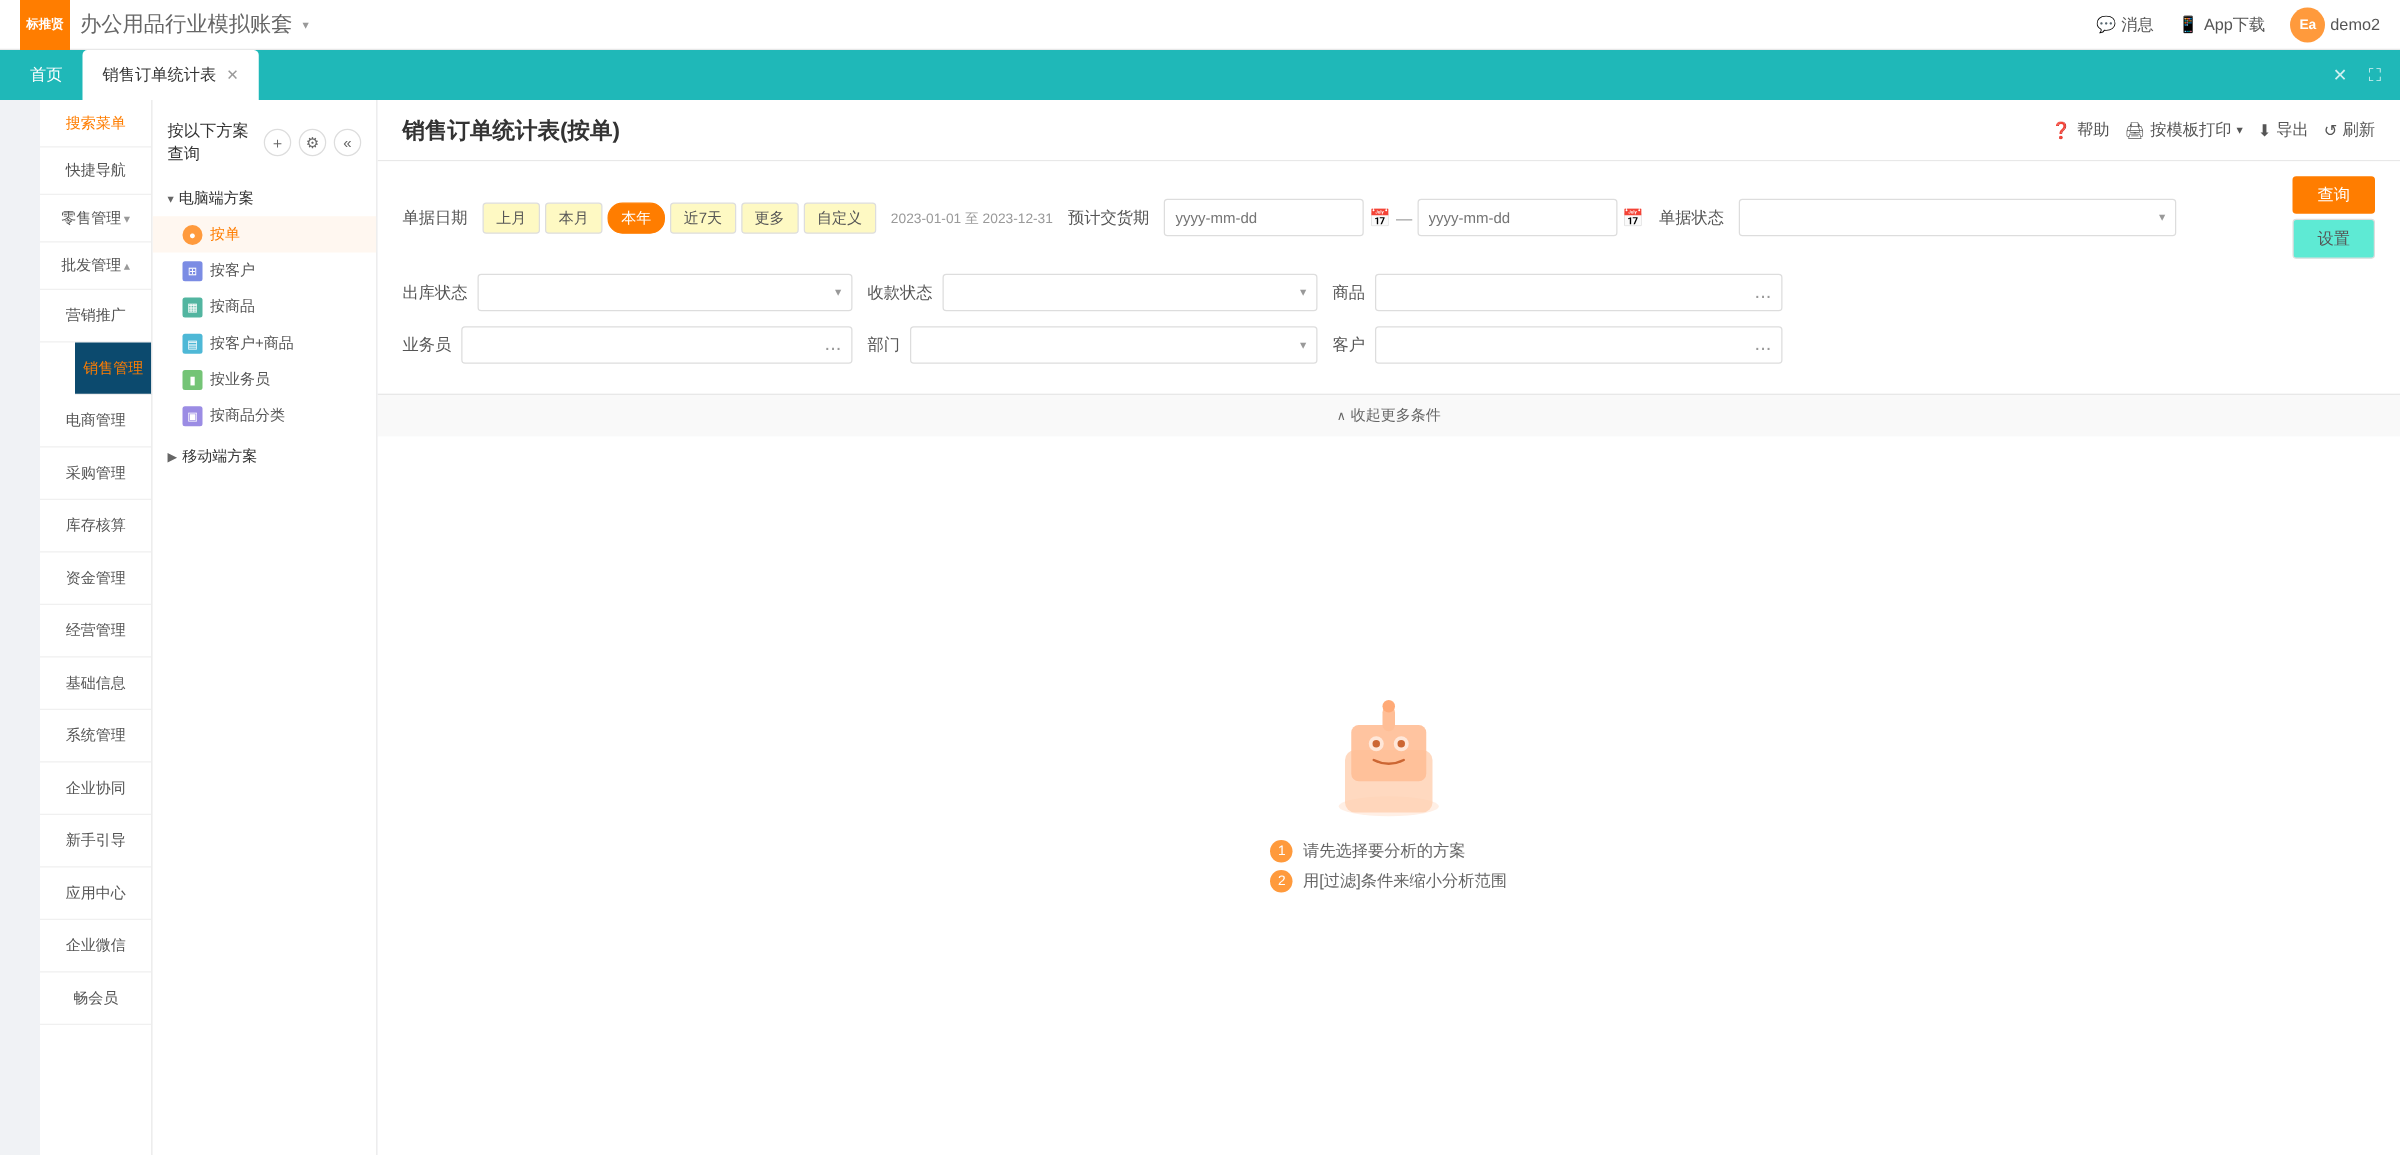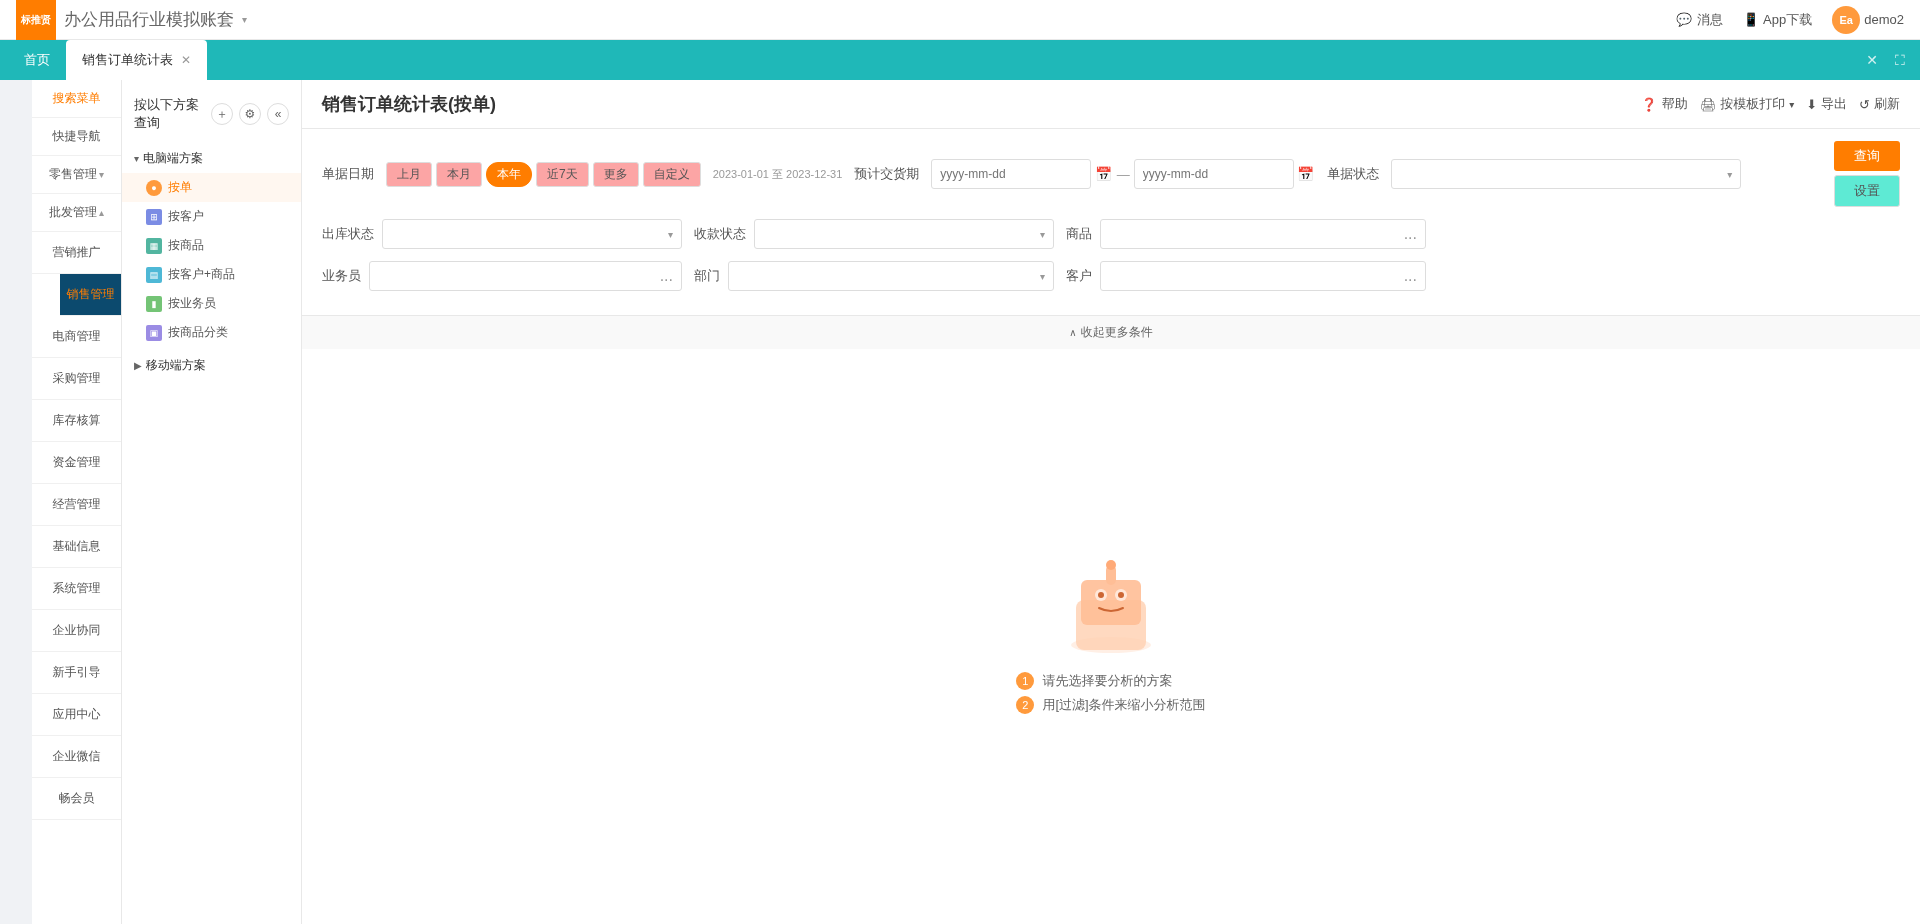--- a/index.html
+++ b/index.html
@@ -64,21 +64,21 @@
     .page-header-top { display: flex; align-items: center; justify-content: space-between; margin-bottom: 12px; }
     .page-title { font-size: 18px; font-weight: 700; color: #333; }
     .page-actions { display: flex; align-items: center; gap: 12px; }
     .page-action-btn { display: flex; align-items: center; gap: 4px; font-size: 13px; color: #555; cursor: pointer; }
 
     
     .filter-area { background: #fff; padding: 12px 20px; flex-shrink: 0; }
     .filter-row { display: flex; align-items: center; gap: 12px; margin-bottom: 12px; flex-wrap: wrap; }
     .filter-label { font-size: 13px; color: #555; white-space: nowrap; flex-shrink: 0; }
     .filter-date-group { display: flex; align-items: center; gap: 4px; }
-    .date-btn { padding: 3px 10px; border: 1px solid #ddd; border-radius: 3px; font-size: 12px; cursor: pointer; color: #555; background: #fca5a5; }
+    .date-btn { padding: 3px 10px; border: 1px solid #ddd; border-radius: 3px; font-size: 12px; cursor: pointer; color: #555; background: #fef9c3; }
     .date-btn.active { background: #ff7d00; color: white; border-color: #ff7d00; border-radius: 12px; }
     .date-range-text { font-size: 11px; color: #999; }
     .filter-input { height: 30px; border: 1px solid #ddd; border-radius: 3px; padding: 0 8px; font-size: 12px; color: #999; background: #fff; outline: none; }
     .filter-input-wide { width: 160px; }
     .filter-dash { color: #999; }
     .filter-select { height: 30px; border: 1px solid #ddd; border-radius: 3px; padding: 0 8px; font-size: 12px; color: #555; background: #fff; display: flex; align-items: center; justify-content: space-between; cursor: pointer; min-width: 180px; }
     .filter-select-wide { min-width: 350px; }
     .filter-dots { color: #999; cursor: pointer; font-size: 16px; }
     .cal-icon { color: #ff7d00; font-size: 14px; cursor: pointer; }
 

